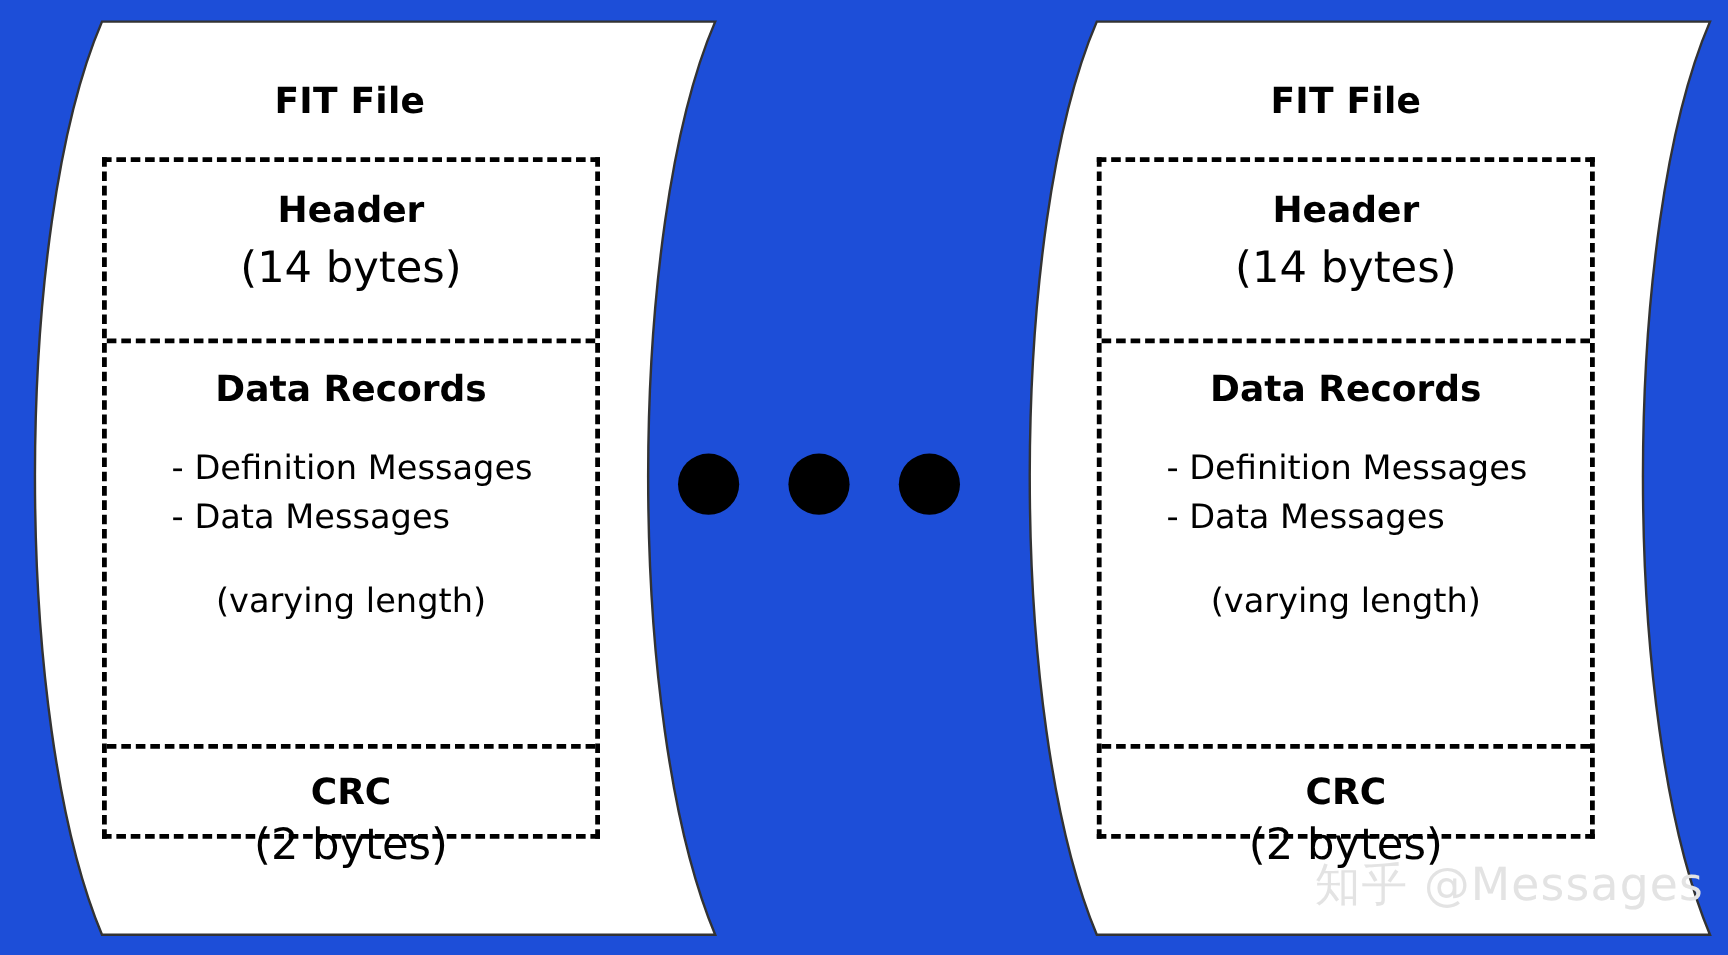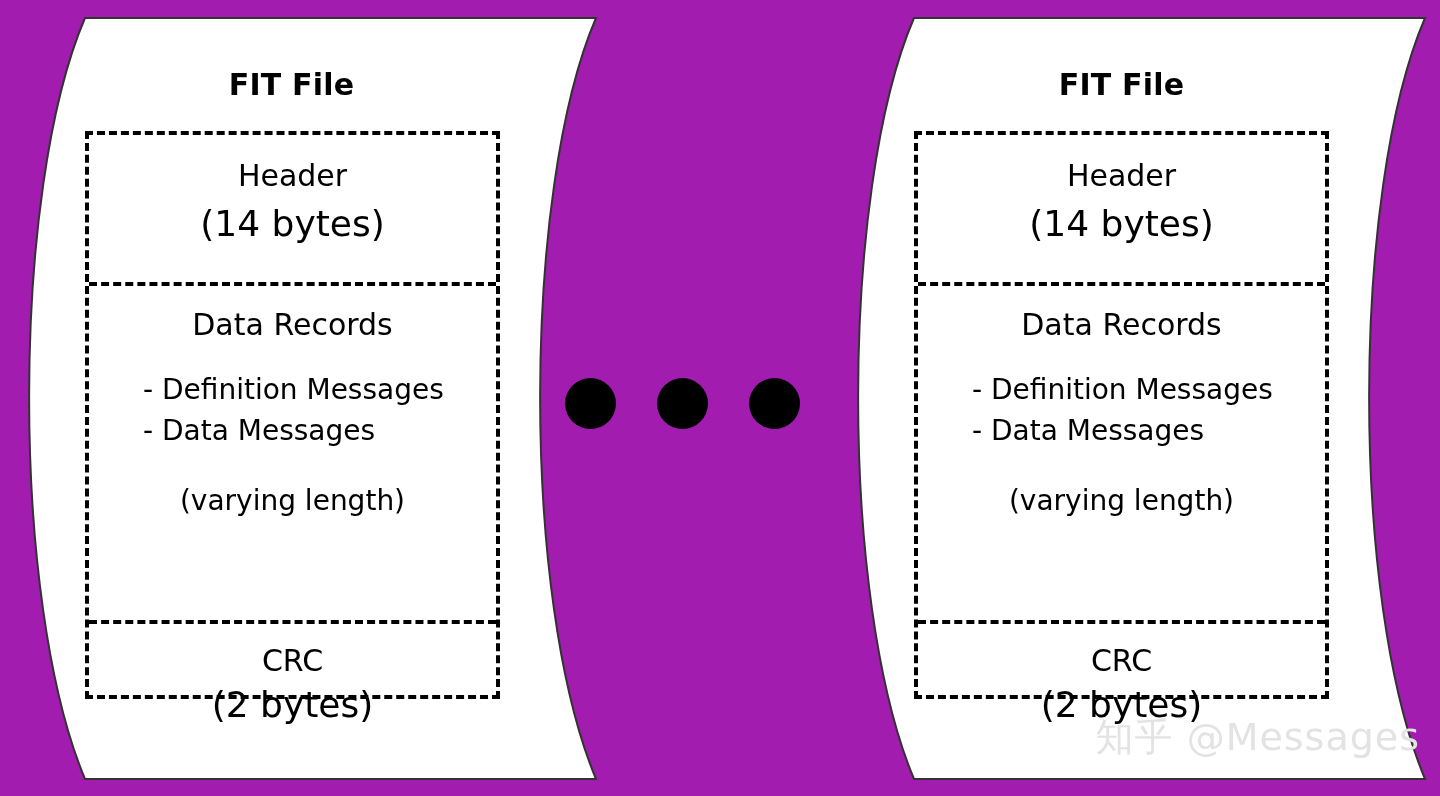--- a/index.html
+++ b/index.html
@@ -8,21 +8,21 @@
     background: #ffffff;
   }
   body {
     font-family: "DejaVu Sans", "Liberation Sans", sans-serif;
     color: #000000;
   }
   #stage {
     position: relative;
     width: 1440px;
     height: 796px;
-    background: #a21caf;
+    background: #1d4ed8;
     overflow: hidden;
   }
   .curved-layer {
     position: absolute;
     left: 0;
     top: 0;
     width: 1440px;
     height: 796px;
     pointer-events: none;
   }
@@ -72,21 +72,21 @@
   .section.divider-below {
     border-bottom: 4px dashed #000000;
   }
 
   .sec-header { height: 125px; }
   .sec-data   { height: 314px; }
   .sec-crc    { height: 121px; }
 
   .sec-heading {
     text-align: center;
-    font-weight: normal;
+    font-weight: bold;
     font-size: 30px;
     line-height: 1;
   }
   .sec-sub {
     text-align: center;
     font-size: 36px;
     line-height: 1;
   }
   .sec-header .sec-heading { margin-top: 26px; }
   .sec-header .sec-sub     { margin-top: 15px; }

